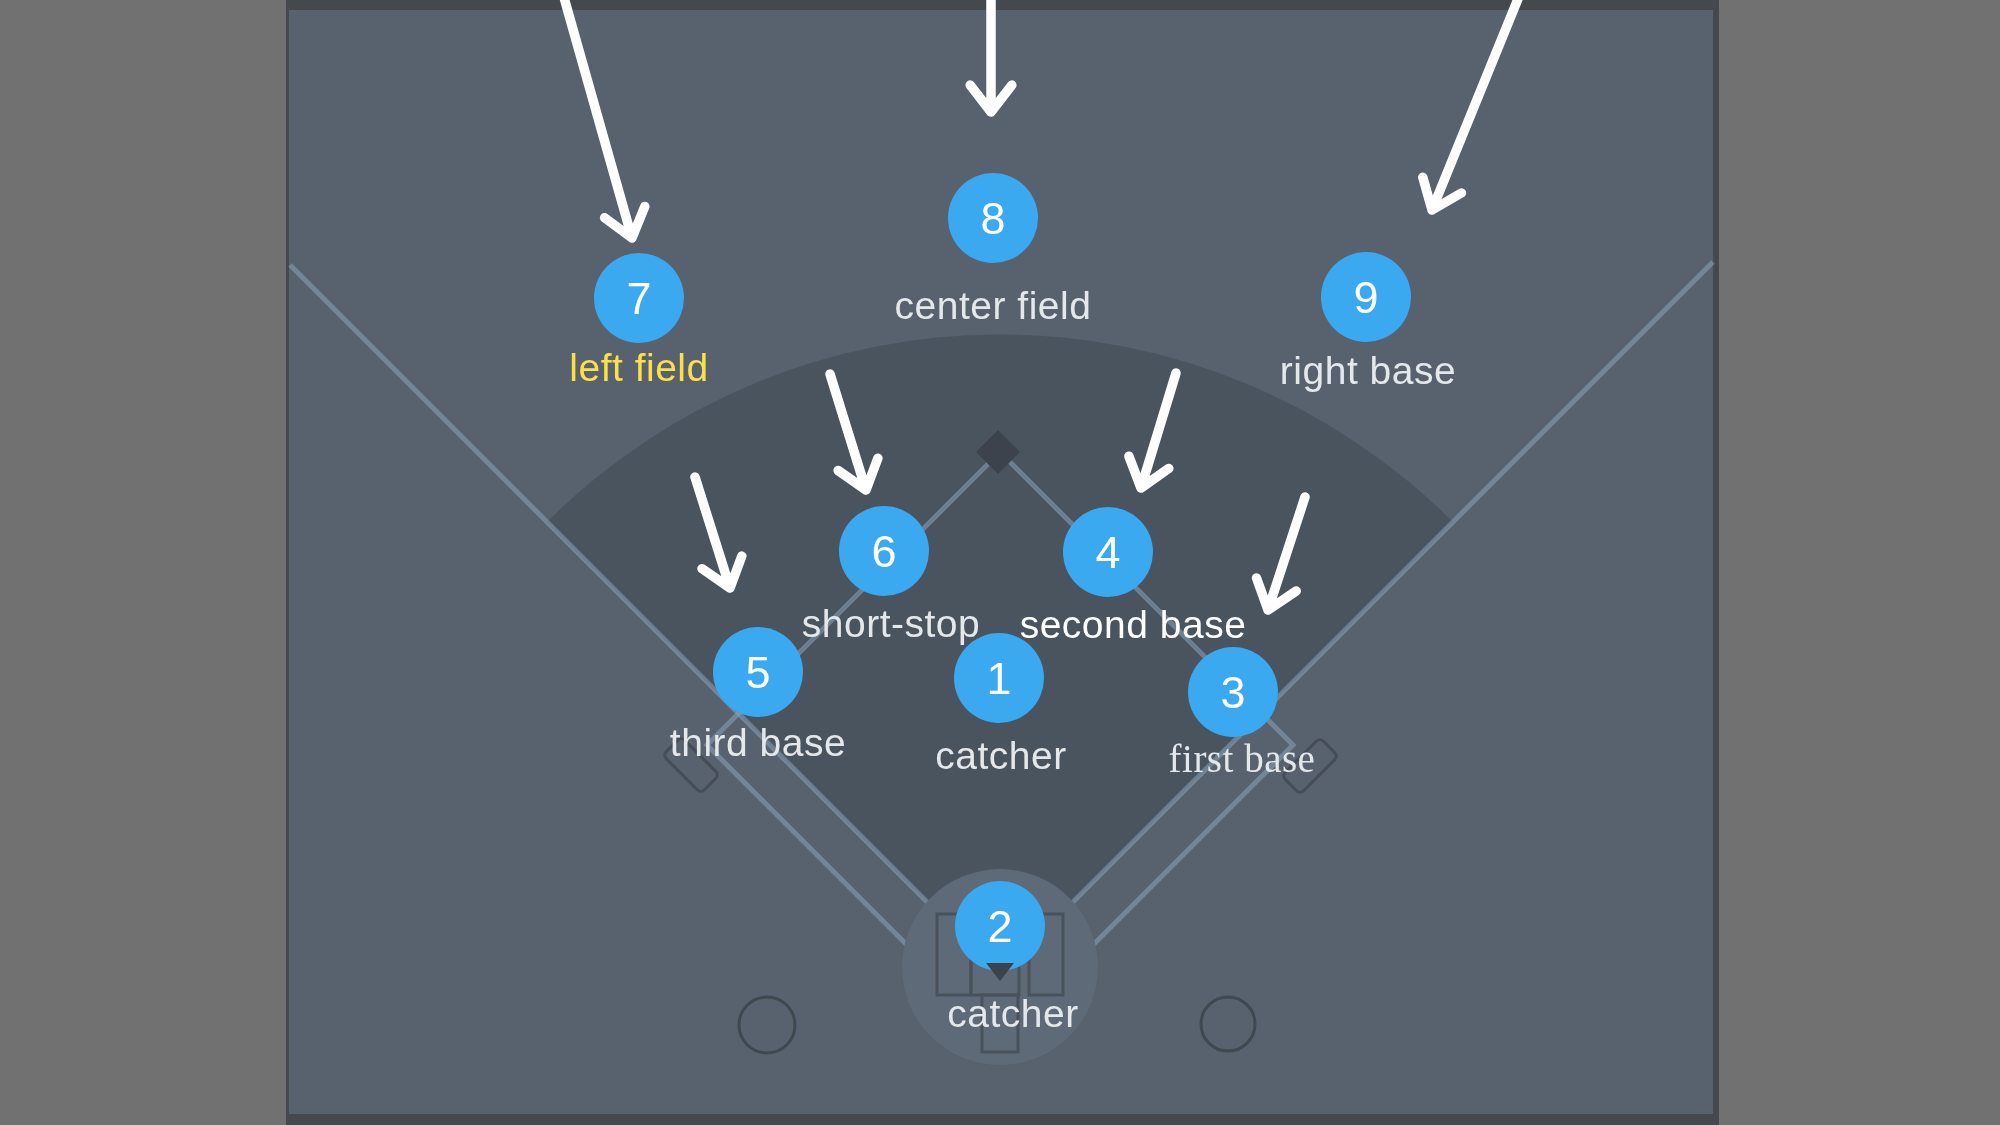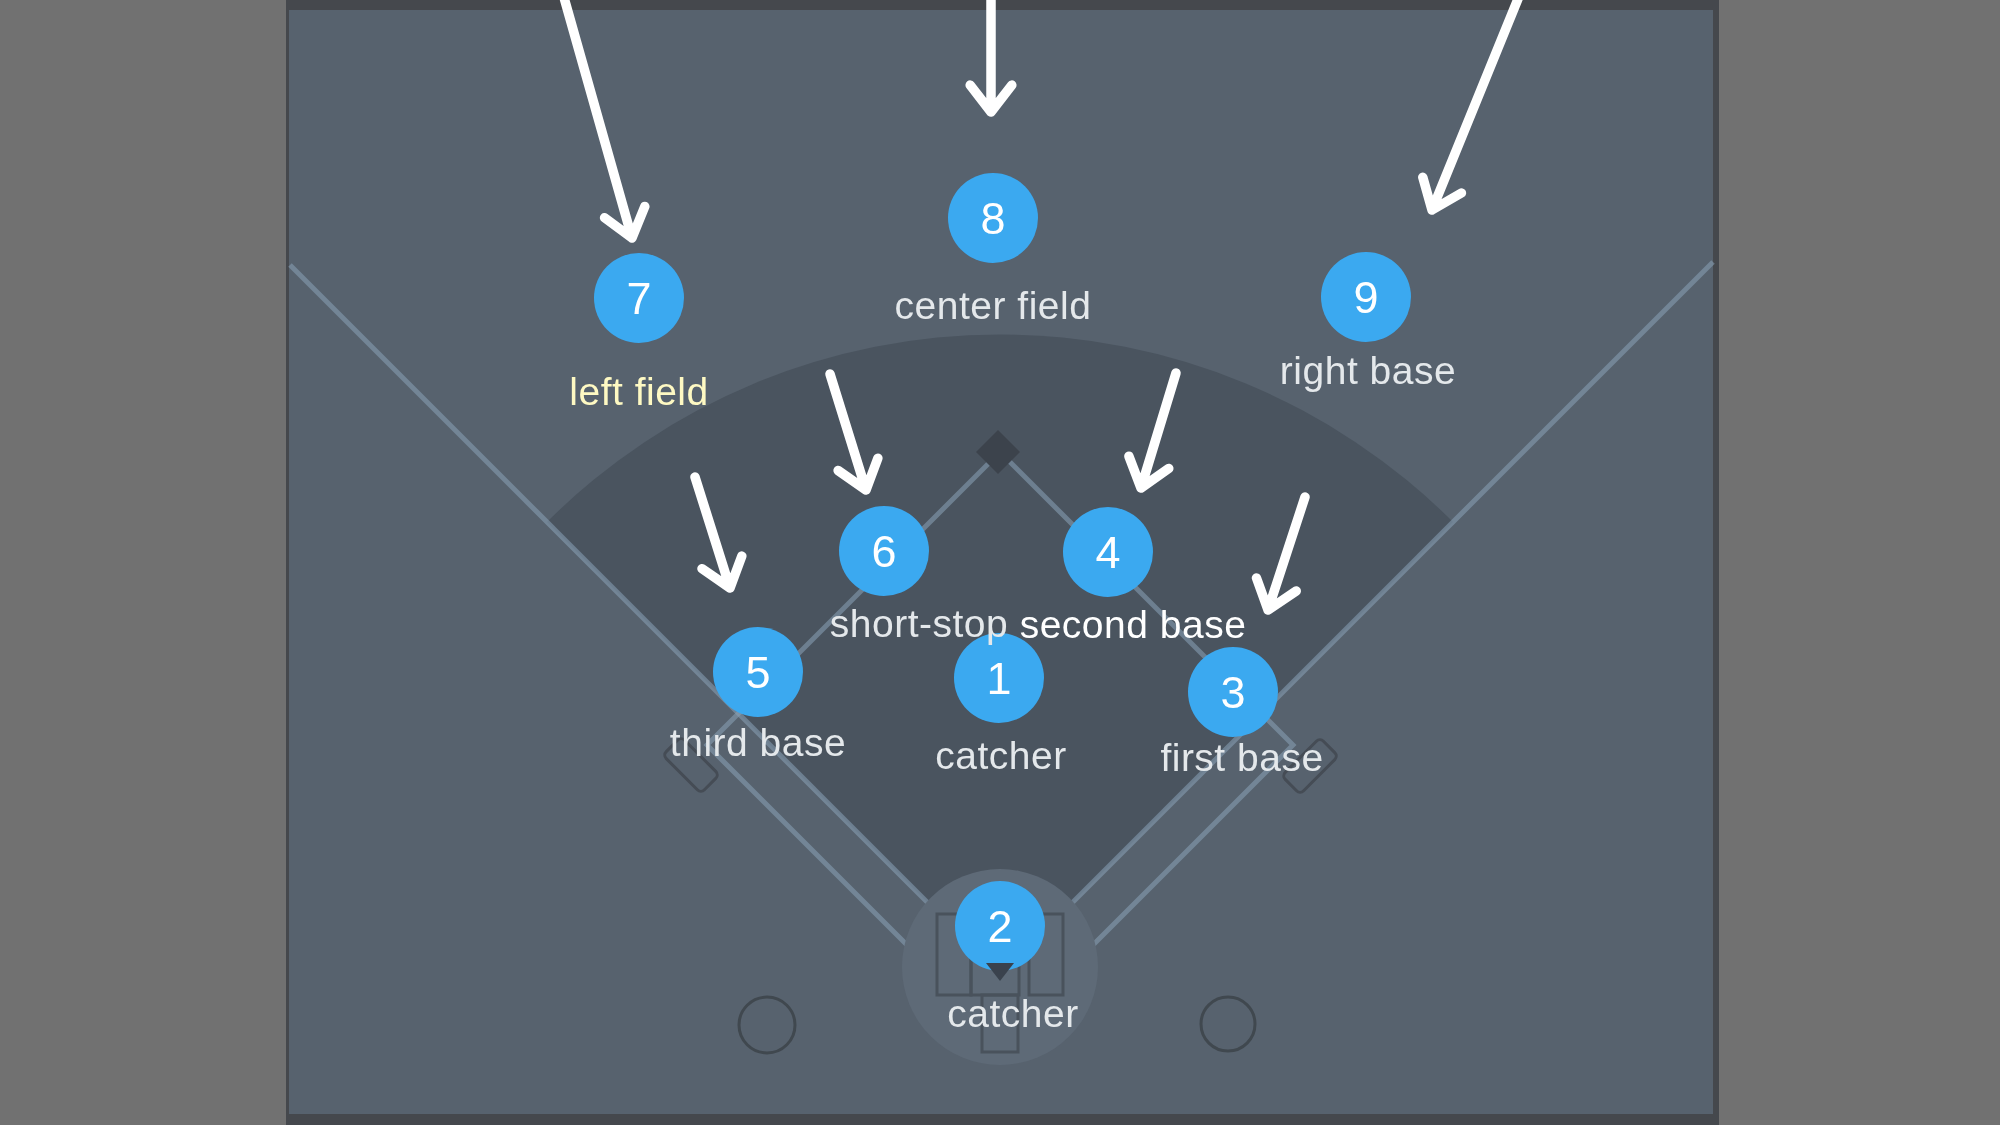--- a/index.html
+++ b/index.html
@@ -81,37 +81,37 @@
       </div>
       <div class="pos-label" style="left: 1001px; top: 756px; color: rgb(228, 232, 235);">catcher</div>
       <div class="marker" style="left: 955px; top: 881px; background: rgb(59, 169, 240);">
         <div class="pointer" style="border-top-color: rgb(58, 66, 77);"></div>
         <span class="num" style="color: rgb(255, 255, 255);">2</span>
       </div>
       <div class="pos-label" style="left: 1003px; top: 1014px; color: rgb(228, 232, 235); margin-left: 10px;">catcher</div>
       <div class="marker" style="left: 1188px; top: 647px; background: rgb(59, 169, 240);">
         <span class="num" style="color: rgb(255, 255, 255);">3</span>
       </div>
-      <div class="pos-label" style="left: 1242px; top: 758px; color: rgb(228, 232, 235);">first base</div>
+      <div class="pos-label" style="left: 1242px; top: 758px; color: rgb(228, 232, 235); font-family: Liberation Serif, serif;">first base</div>
       <div class="marker" style="left: 1063px; top: 507px; background: rgb(59, 169, 240);">
         <span class="num" style="color: rgb(255, 255, 255);">4</span>
       </div>
       <div class="pos-label" style="left: 1133px; top: 625px; color: #ffffff;">second base</div>
       <div class="marker" style="left: 713px; top: 627px; background: rgb(59, 169, 240);">
         <span class="num" style="color: rgb(255, 255, 255);">5</span>
       </div>
       <div class="pos-label" style="left: 758px; top: 743px; color: rgb(228, 232, 235);">third base</div>
       <div class="marker" style="left: 839px; top: 506px; background: rgb(59, 169, 240);">
         <span class="num" style="color: rgb(255, 255, 255);">6</span>
       </div>
-      <div class="pos-label" style="left: 891px; top: 624px; color: rgb(228, 232, 235); margin-left: 28px;">short-stop</div>
+      <div class="pos-label" style="left: 891px; top: 624px; color: rgb(228, 232, 235);">short-stop</div>
       <div class="marker" style="left: 594px; top: 253px; background: rgb(59, 169, 240);">
         <span class="num" style="color: rgb(255, 255, 255);">7</span>
       </div>
-      <div class="pos-label" style="left: 639px; top: 368px; color: #fef9c3; margin-top: 24px;">left field</div>
+      <div class="pos-label" style="left: 639px; top: 368px; color: #fde047;">left field</div>
       <div class="marker" style="left: 948px; top: 173px; background: rgb(59, 169, 240);">
         <span class="num" style="color: rgb(255, 255, 255);">8</span>
       </div>
       <div class="pos-label" style="left: 993px; top: 306px; color: rgb(228, 232, 235);">center field</div>
       <div class="marker" style="left: 1321px; top: 252px; background: rgb(59, 169, 240);">
         <span class="num" style="color: rgb(255, 255, 255);">9</span>
       </div>
       <div class="pos-label" style="left: 1368px; top: 371px; color: rgb(228, 232, 235);">right base</div>
     </div>
 

